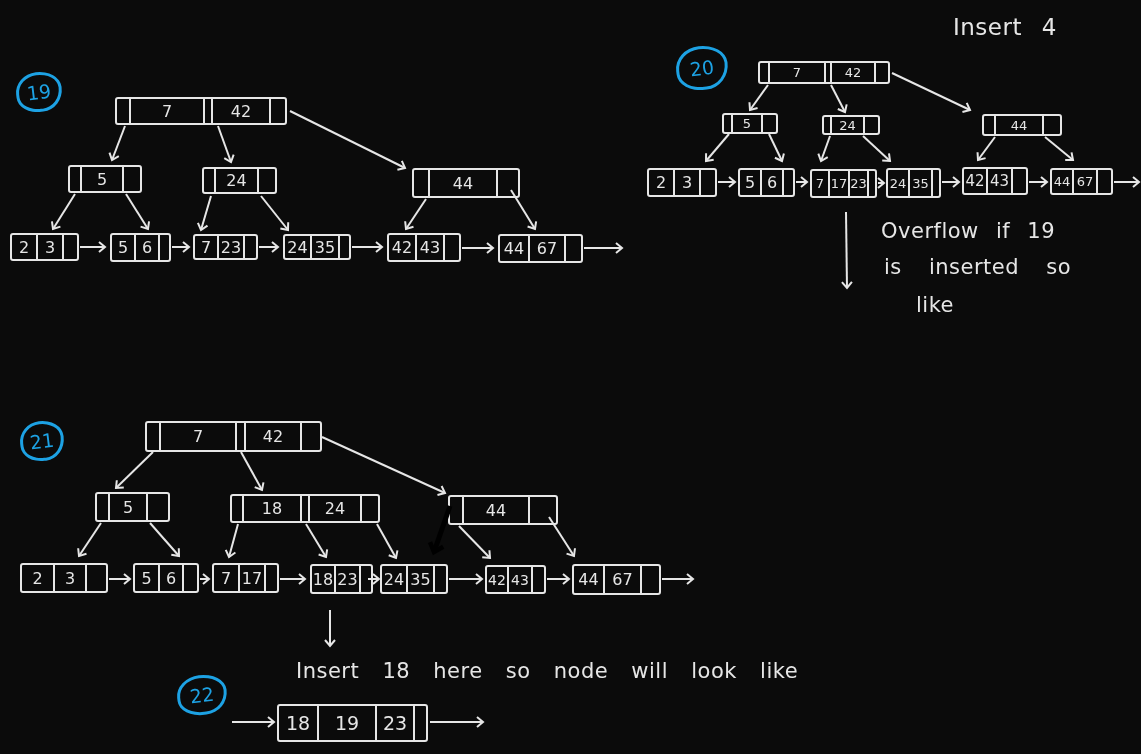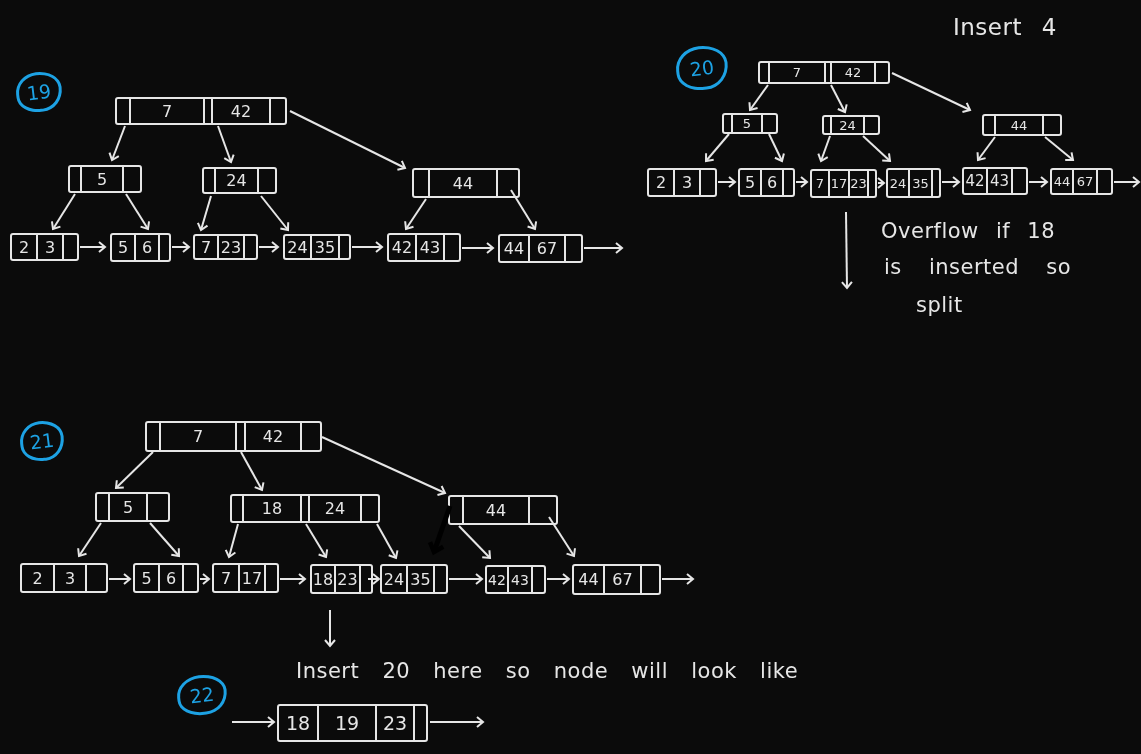--- a/index.html
+++ b/index.html
@@ -26,24 +26,24 @@
 </style>
 </head>
 <body>
 
 <div class="badge" style="left:16px;top:72px;width:46px;height:40px">19</div>
 <div class="badge" style="left:676px;top:46px;width:52px;height:44px">20</div>
 <div class="badge" style="left:20px;top:421px;width:44px;height:40px">21</div>
 <div class="badge" style="left:177px;top:675px;width:50px;height:40px">22</div>
 
 <div class="txt" style="left:953px;top:14px;font-size:23px;word-spacing:12px">Insert 4</div>
-<div class="txt" style="left:881px;top:219px;word-spacing:10px">Overflow if 18</div>
+<div class="txt" style="left:881px;top:219px;word-spacing:10px">Overflow if 19</div>
 <div class="txt" style="left:884px;top:255px;word-spacing:20px">is inserted so</div>
-<div class="txt" style="left:916px;top:293px">split</div>
-<div class="txt" style="left:296px;top:659px;word-spacing:16px">Insert 20 here so node will look like</div>
+<div class="txt" style="left:916px;top:293px">like</div>
+<div class="txt" style="left:296px;top:659px;word-spacing:16px">Insert 18 here so node will look like</div>
 
 <div class="n" style="left:115px;top:97px;width:172px;height:28px">
     <span class="c" style="width:14px"></span>
     <span class="c f">7</span>
     <span class="c" style="width:8px"></span>
     <span class="c" style="width:58px">42</span>
     <span class="c" style="width:14px"></span>
   </div>
 <div class="n" style="left:68px;top:165px;width:74px;height:28px">
     <span class="c" style="width:12px"></span>

